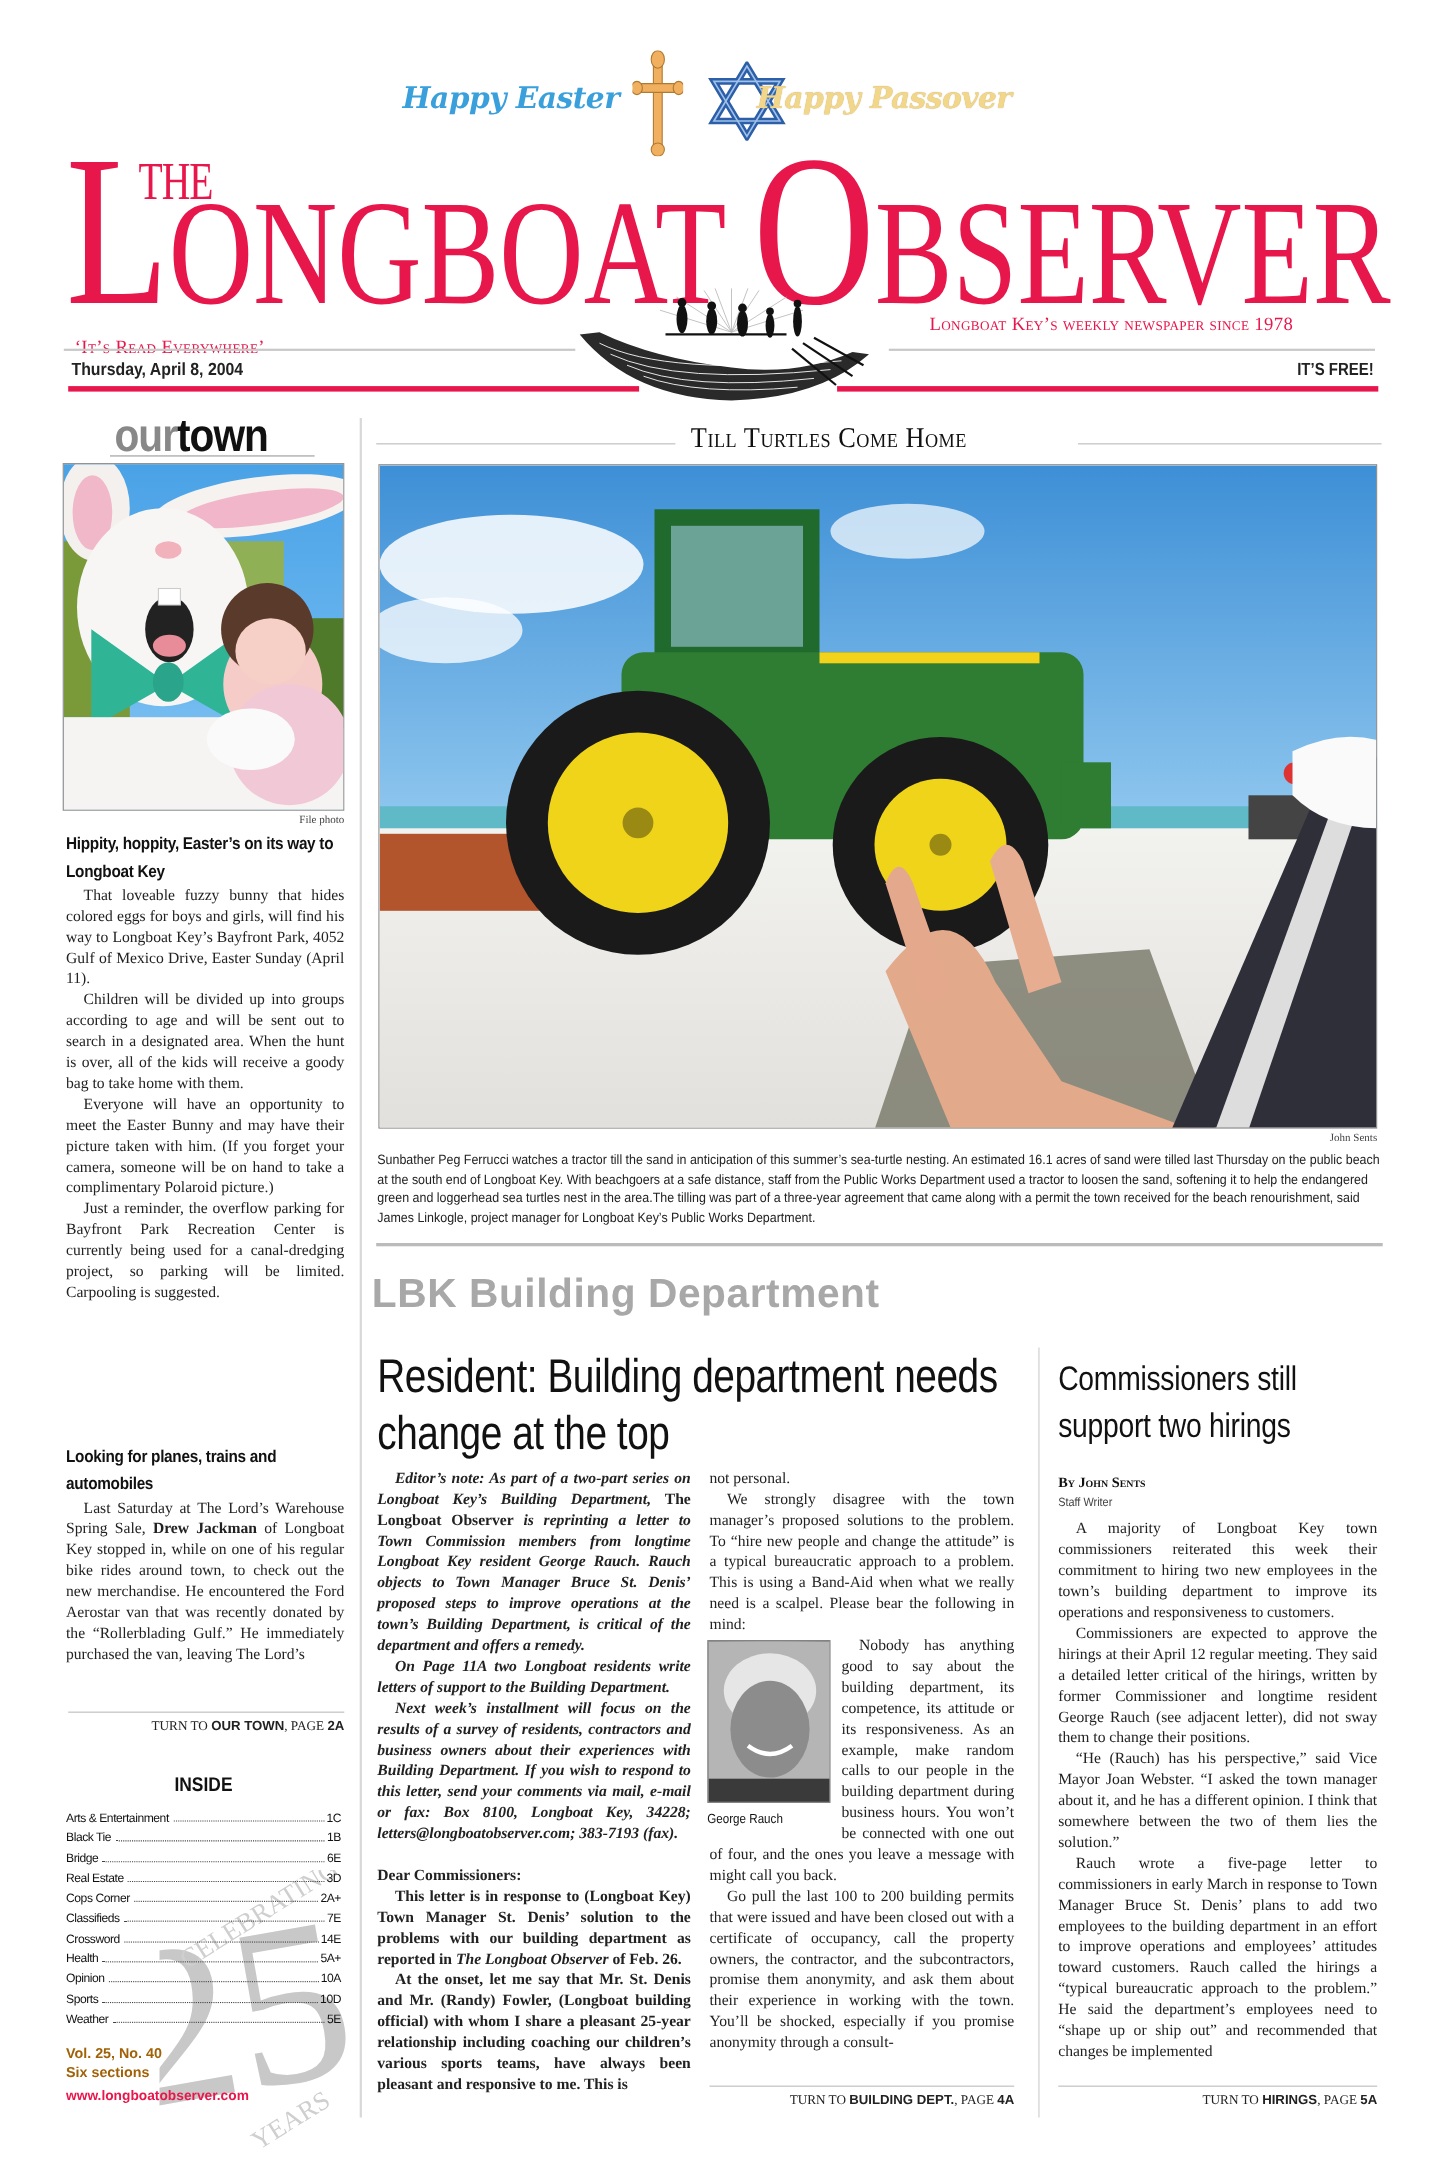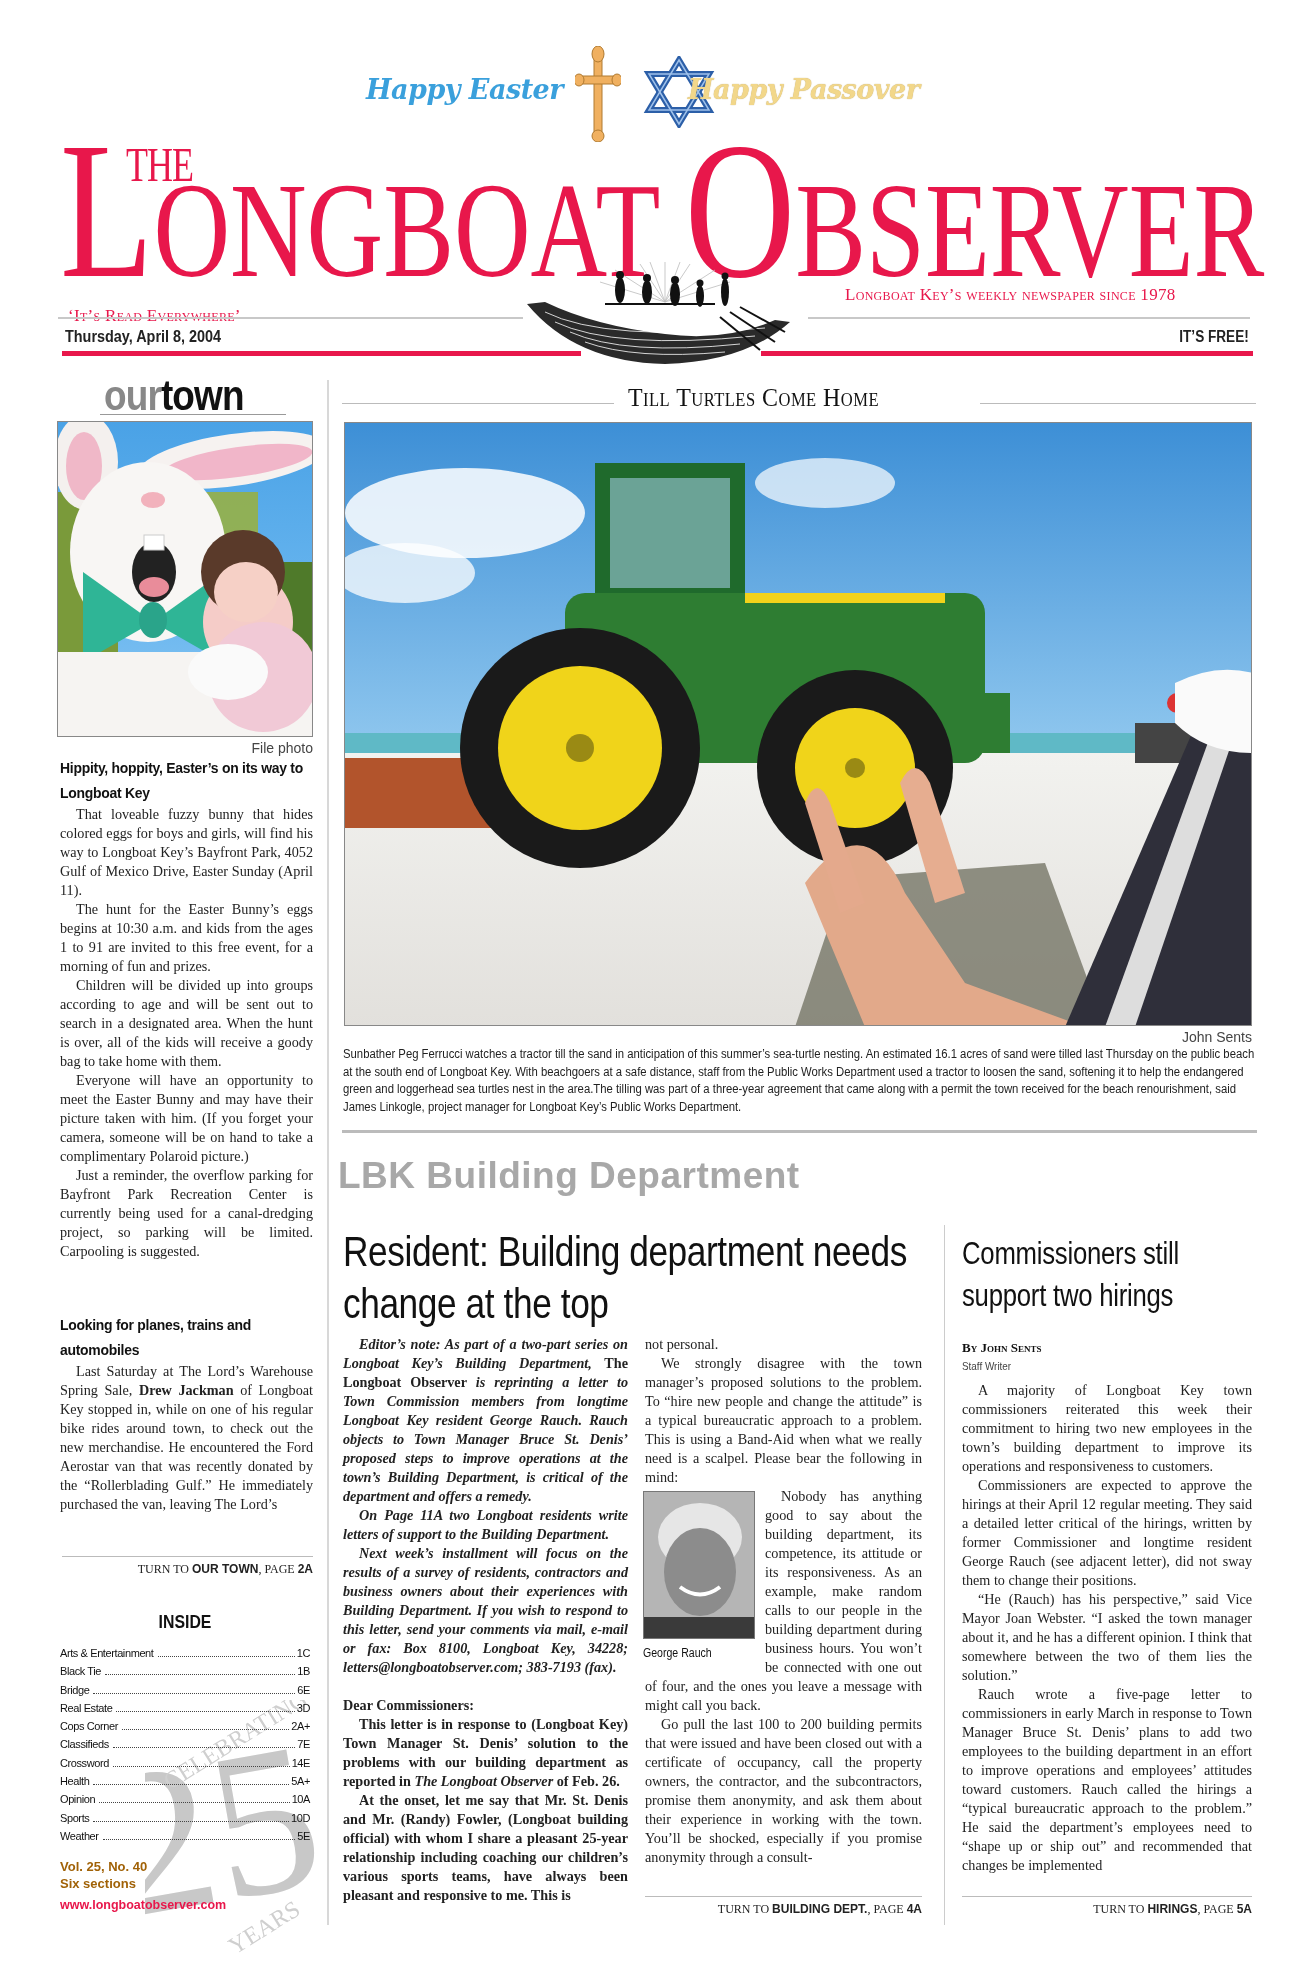--- a/index.html
+++ b/index.html
@@ -31,21 +31,21 @@
   .free { right: 50px; top: 328px; font-family: "Liberation Sans", sans-serif; font-weight: bold; font-size: 16px; color: #222; transform: scaleX(0.85); transform-origin: right; }
 
   
   .ourtown { left: 104px; top: 372px; font-family: "Liberation Sans", sans-serif; font-weight: bold; font-size: 42px; letter-spacing: -1px; transform: scaleX(0.88); transform-origin: left; }
   .ourtown .our { color: #888; }
   .ourtown .town { color: #111; }
   .ourtown-rule { left: 100px; top: 414px; width: 186px; height: 1px; background: #999; }
   .vrule-left { left: 327px; top: 380px; width: 2px; height: 1545px; background: #d8d8d8; }
 
   .bunny-photo { left: 57px; top: 421px; width: 256px; height: 316px; border: 1px solid #888; overflow: hidden; background: linear-gradient(180deg, #4aa2e6 0%, #69b6ef 60%, #8cc7f2 100%); }
-  .credit { font-family: Liberation Sans, sans-serif; font-size: 14px; color: #444; text-align: right; }
+  .credit { font-family: Liberation Serif, serif; font-size: 10px; color: #444; text-align: right; }
 
   .sans-head { font-family: "Liberation Sans", sans-serif; font-weight: bold; color: #111; letter-spacing: -0.3px; }
   .body-text { font-family: "Liberation Serif", serif; font-size: 14.2px; line-height: 19px; color: #222; text-align: justify; hyphens: auto; }
   .body-text p { text-indent: 16px; }
   .body-text p.noindent { text-indent: 0; }
 
   .turn-to { font-family: "Liberation Serif", serif; font-size: 12px; color: #222; text-align: right; border-top: 1px solid #bbb; padding-top: 5px; }
   .turn-to b { font-family: "Liberation Sans", sans-serif; font-weight: bold; }
 
   .inside-title { left: 57px; top: 1612px; width: 256px; text-align: center; font-family: "Liberation Sans", sans-serif; font-weight: bold; font-size: 18px; color: #111; transform: scaleX(0.88); }
@@ -196,21 +196,20 @@
     <ellipse cx="205" cy="255" rx="55" ry="55" fill="#f1c9d6"></ellipse>
     <ellipse cx="170" cy="250" rx="40" ry="28" fill="#fafafa"></ellipse>
   </svg>
 </div>
 <div class="abs credit" style="left:57px; top:740px; width:256px;">File photo</div>
 
 <div class="abs sans-head" style="left:60px; top:755px; width:255px; font-size:15.5px; line-height:25px; transform:scaleX(0.9); transform-origin:left; width:283px;">Hippity, hoppity, Easter’s on its way to Longboat Key</div>
 
 <div class="abs body-text" style="left:60px; top:805px; width:253px;">
   <p>That loveable fuzzy bunny that hides colored eggs for boys and girls, will find his way to Longboat Key’s Bayfront Park, 4052 Gulf of Mexico Drive, Easter Sunday (April 11).</p>
-  <p>The hunt for the Easter Bunny’s eggs begins at 10:30 a.m. and kids from the ages 1 to 91 are invited to this free event, for a morning of fun and prizes.</p>
   <p>Children will be divided up into groups according to age and will be sent out to search in a designated area. When the hunt is over, all of the kids will receive a goody bag to take home with them.</p>
   <p>Everyone will have an opportunity to meet the Easter Bunny and may have their picture taken with him. (If you forget your camera, someone will be on hand to take a complimentary Polaroid picture.)</p>
   <p>Just a reminder, the overflow parking for Bayfront Park Recreation Center is currently being used for a canal-dredging project, so parking will be limited. Carpooling is suggested.</p>
 </div>
 
 <div class="abs sans-head" style="left:60px; top:1312px; font-size:15.5px; line-height:25px; transform:scaleX(0.9); transform-origin:left; width:270px;">Looking for planes, trains and automobiles</div>
 
 <div class="abs body-text" style="left:60px; top:1362px; width:253px;">
   <p><span>Last Saturday at The Lord’s Warehouse Spring Sale, </span><b>Drew Jackman</b><span> of Longboat Key stopped in, while on one of his regular bike rides around town, to check out the new merchandise. He encountered the Ford Aerostar van that was recently donated by the “Rollerblading Gulf.” He immediately purchased the van, leaving The Lord’s</span></p>
 </div>

